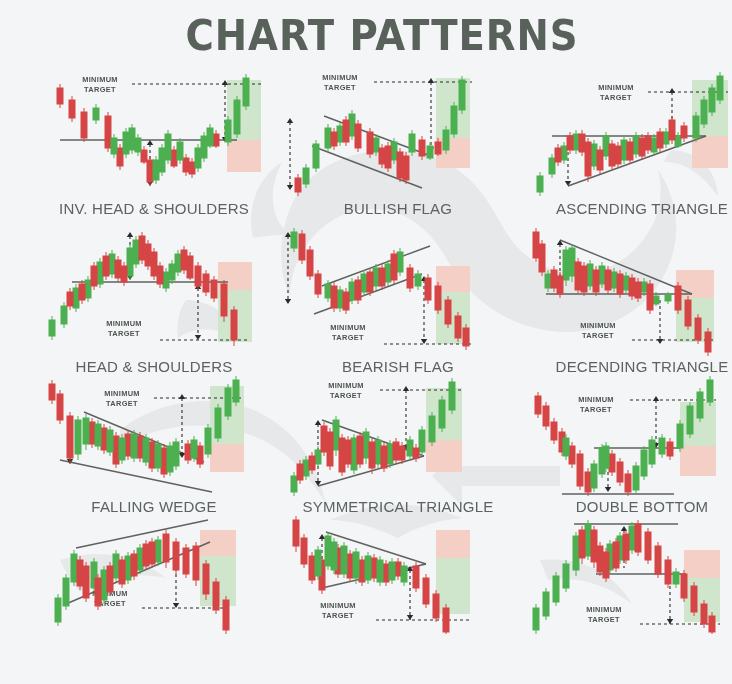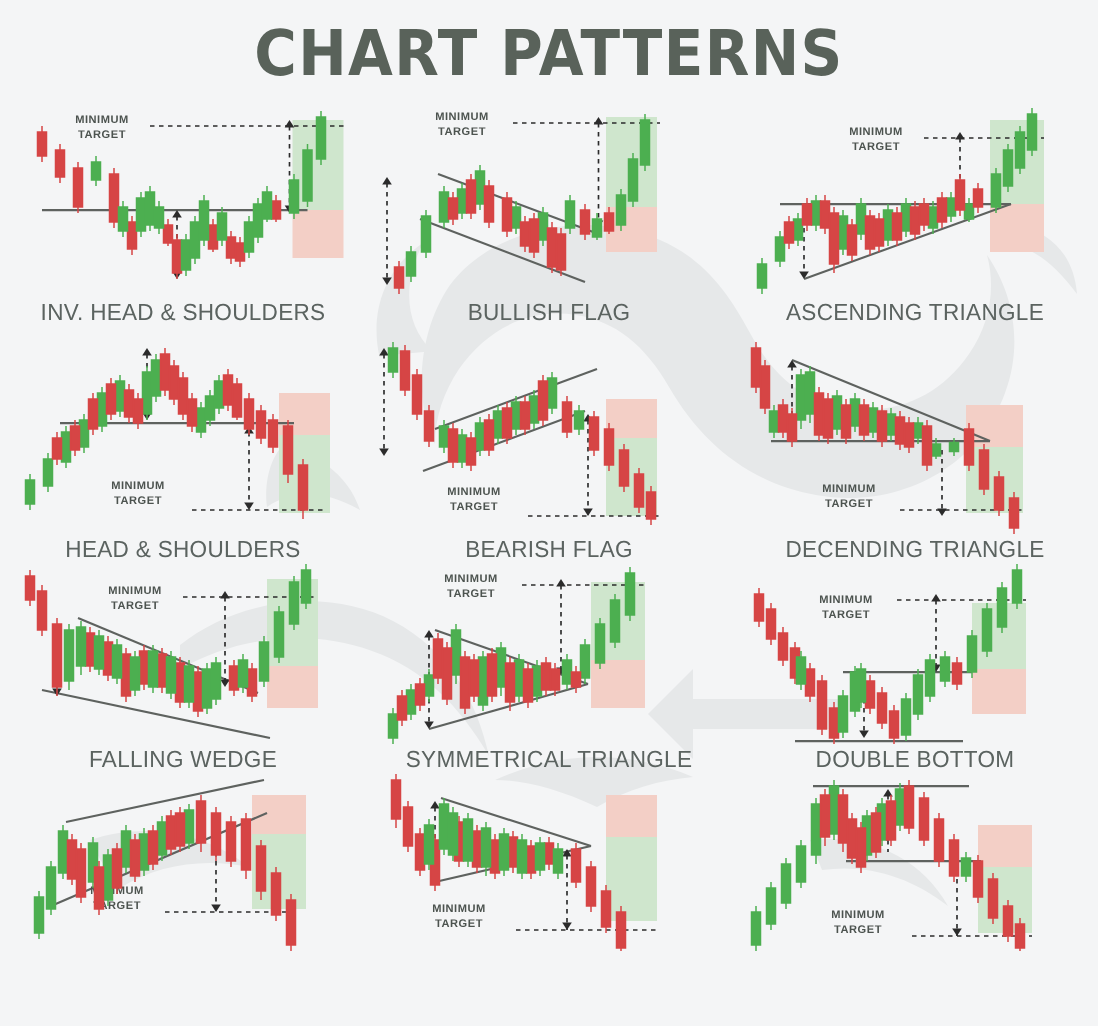--- a/index.html
+++ b/index.html
@@ -2,21 +2,21 @@
 <html><head>
 <meta charset="utf-8">
 <style>
   html,body{margin:0;padding:0;}
   body{
     width:732px;height:684px;overflow:hidden;position:relative;
     background:#f4f5f6;
     font-family:"Liberation Sans", sans-serif;
   }
   #watermark{position:absolute;inset:0;z-index:0;pointer-events:none;}
-  #grid{position:relative;z-index:2;}
+  #grid{position:relative;z-index:2;padding-left:32px;}
 
   #title{
     text-align:center;
     font-family:"DejaVu Sans", sans-serif;
     font-weight:bold;
     font-size:42px;
     letter-spacing:1px;
     color:#59625a;
     padding-top:12px;
     height:48px;

